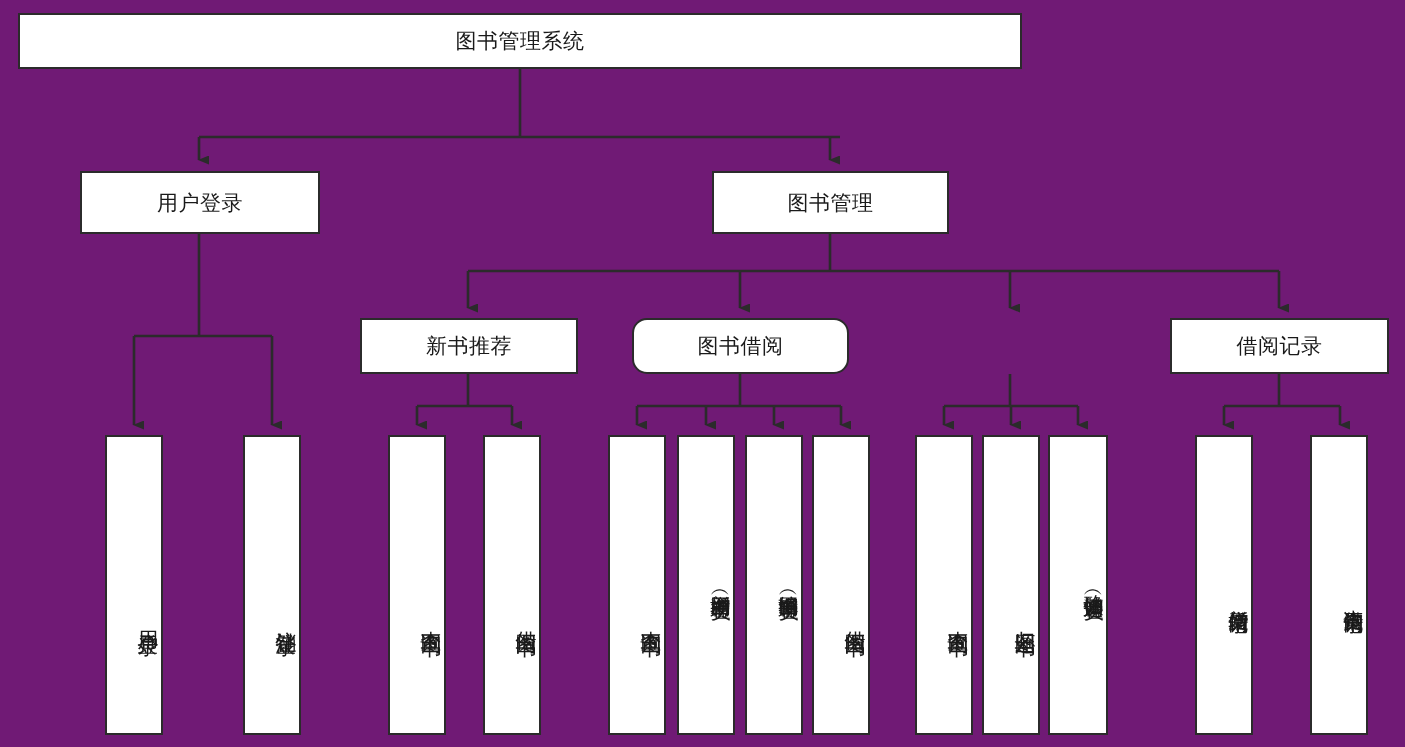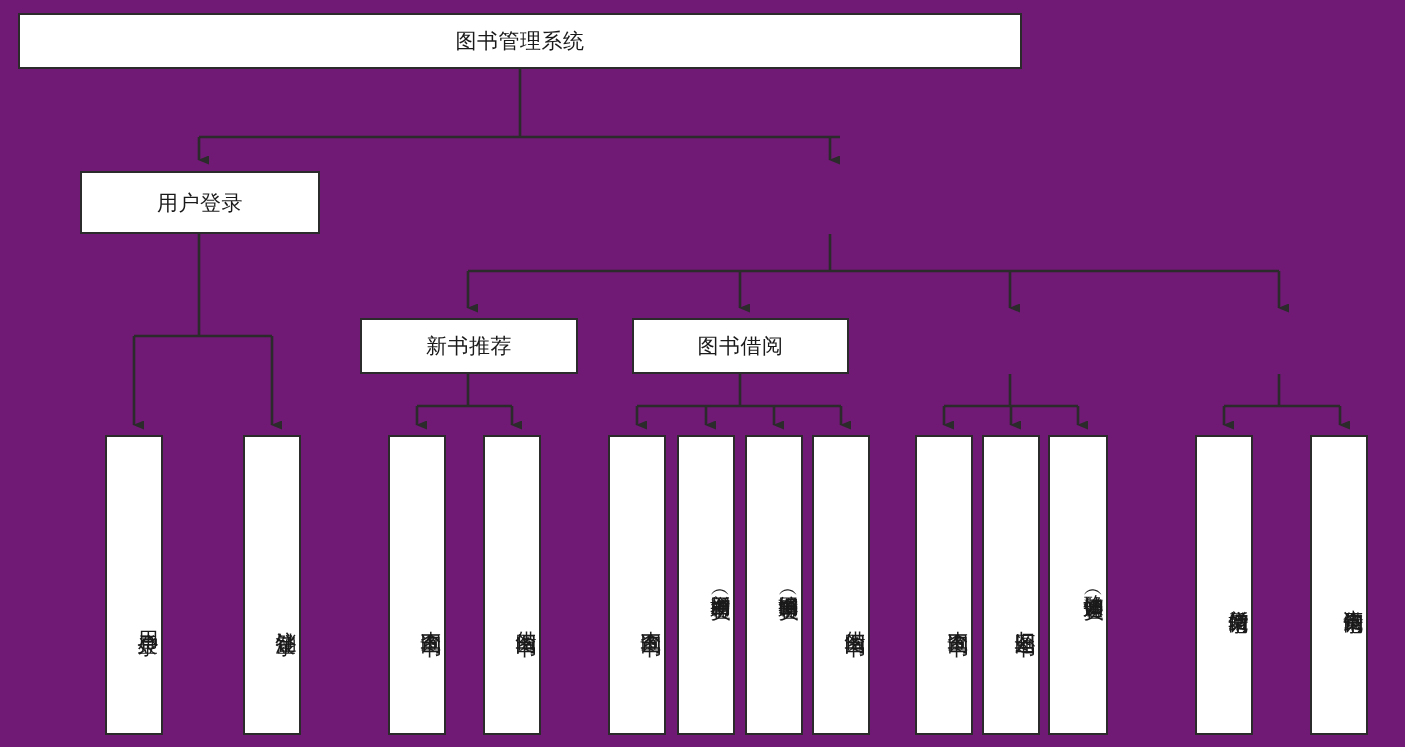--- a/index.html
+++ b/index.html
@@ -127,26 +127,32 @@
     </g>
   </svg>
 
   <div class="node horiz" style="left:18px; top:13px; width:1004px; height:56px;">
     <span>图书管理系统</span>
   </div>
 
   <div class="node horiz" style="left:80px; top:171px; width:240px; height:63px;">
     <span>用户登录</span>
   </div>
+  <div class="node horiz" style="left:712px; top:171px; width:237px; height:63px;">
+    <span>图书管理</span>
+  </div>
 
   <div class="node horiz" style="left:360px; top:318px; width:218px; height:56px;">
     <span>新书推荐</span>
   </div>
-  <div class="node horiz" style="left:632px; top:318px; width:217px; height:56px;">
+  <div class="node horiz" style="left:632px; top:318px; width:217px; height:56px;border-radius:15px;">
     <span>图书借阅</span>
+  </div>
+  <div class="node horiz" style="left:1170px; top:318px; width:219px; height:56px;">
+    <span>借阅记录</span>
   </div>
 
   <div class="node vert" style="left:105px; top:435px; width:58px; height:300px; padding-top:80px;">
     <span>用户登录</span>
   </div>
   <div class="node vert" style="left:243px; top:435px; width:58px; height:300px; padding-top:80px;">
     <span>注销登录</span>
   </div>
 
   <div class="node vert" style="left:388px; top:435px; width:58px; height:300px; padding-top:80px;">

